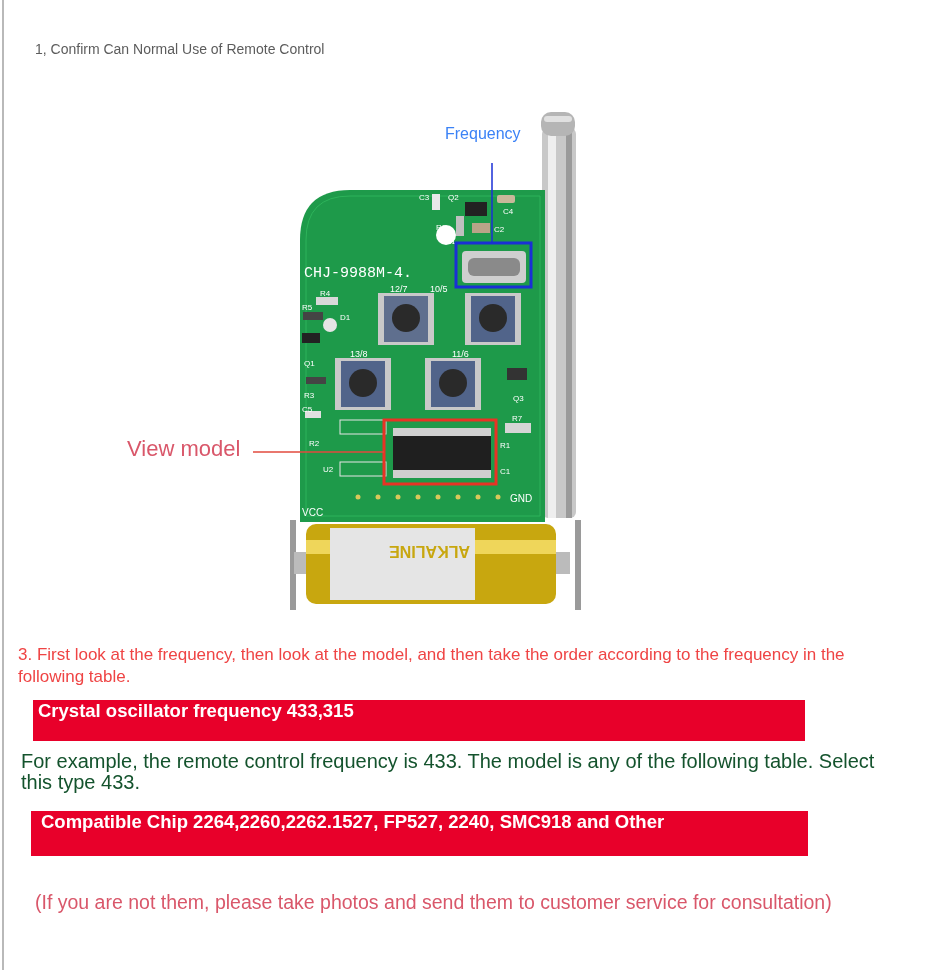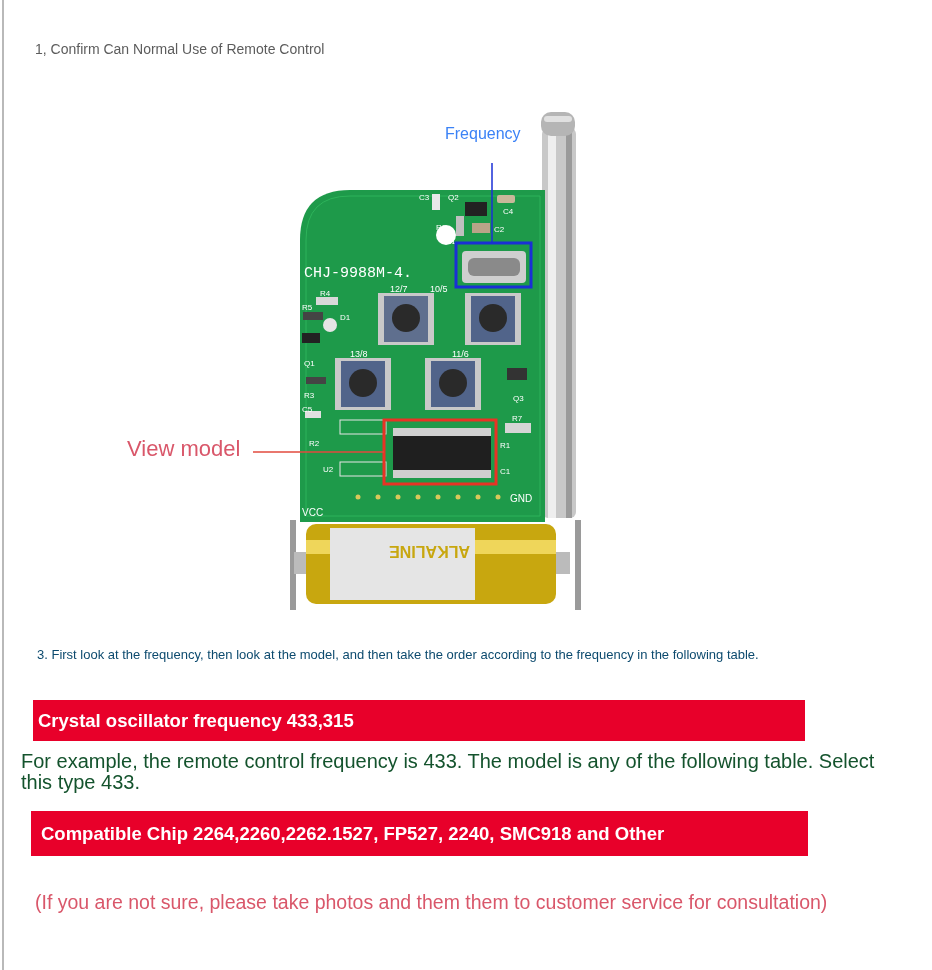--- a/index.html
+++ b/index.html
@@ -6,24 +6,24 @@
     body {
       width: 932px; height: 970px; background: #ffffff; position: relative; overflow: hidden;
       font-family: "Liberation Sans", sans-serif;
     }
     .left-rule { position: absolute; left: 2px; top: 0; width: 2px; height: 970px; background: #b9b9b9; }
     .intro { position: absolute; left: 35px; top: 37px; color: #5c5c5c; font-size: 14px; line-height: 25px; }
     .intro div { white-space: nowrap; }
     .figure { position: absolute; left: 100px; top: 100px; width: 520px; height: 520px; }
     .label-freq { position: absolute; left: 445px; top: 125px; color: #3b82f6; font-size: 16px; }
     .label-chip { position: absolute; left: 127px; top: 436px; color: #d9576a; font-size: 22px; }
-    .step3 { position: absolute; left: 18px; top: 644px; width: 870px; color: #0c4a6e; font-size: 13px; line-height: 22px; margin-left: 19px; }
+    .step3 { position: absolute; left: 18px; top: 644px; width: 870px; color: #ef4444; font-size: 17px; line-height: 22px; }
     .banner {
       position: absolute; background: #e8002a; color: #fff; font-weight: bold; font-size: 18.5px;
-      display: flex; align-items: center; white-space: nowrap;
+      display: flex; align-items: flex-start; white-space: nowrap;
     }
     .banner-1 { left: 33px; top: 700px; width: 772px; height: 41px; padding-left: 5px; box-sizing: border-box; }
     .banner-2 { left: 31px; top: 811px; width: 777px; height: 45px; padding-left: 10px; box-sizing: border-box; }
     .example { position: absolute; left: 21px; top: 751px; width: 870px; color: #14532d; font-size: 20px; line-height: 21px; }
     .note { position: absolute; left: 35px; top: 891px; color: #d9576a; font-size: 19.5px; white-space: nowrap; }
   </style>
 </head>
 <body>
 
 <div class="left-rule"></div>
@@ -149,13 +149,13 @@
 <div class="banner banner-1">
   <span>Crystal oscillator frequency 433,315</span>
 </div>
 
 <div class="example">For example, the remote control frequency is 433. The model is any of the following table. Select this type 433.</div>
 
 <div class="banner banner-2">
   <span>Compatible Chip 2264,2260,2262.1527, FP527, 2240, SMC918 and Other</span>
 </div>
 
-<div class="note">(If you are not sure, please take photos and them them to customer service for consultation)</div>
+<div class="note">(If you are not them, please take photos and send them to customer service for consultation)</div>
 
 </body></html>

